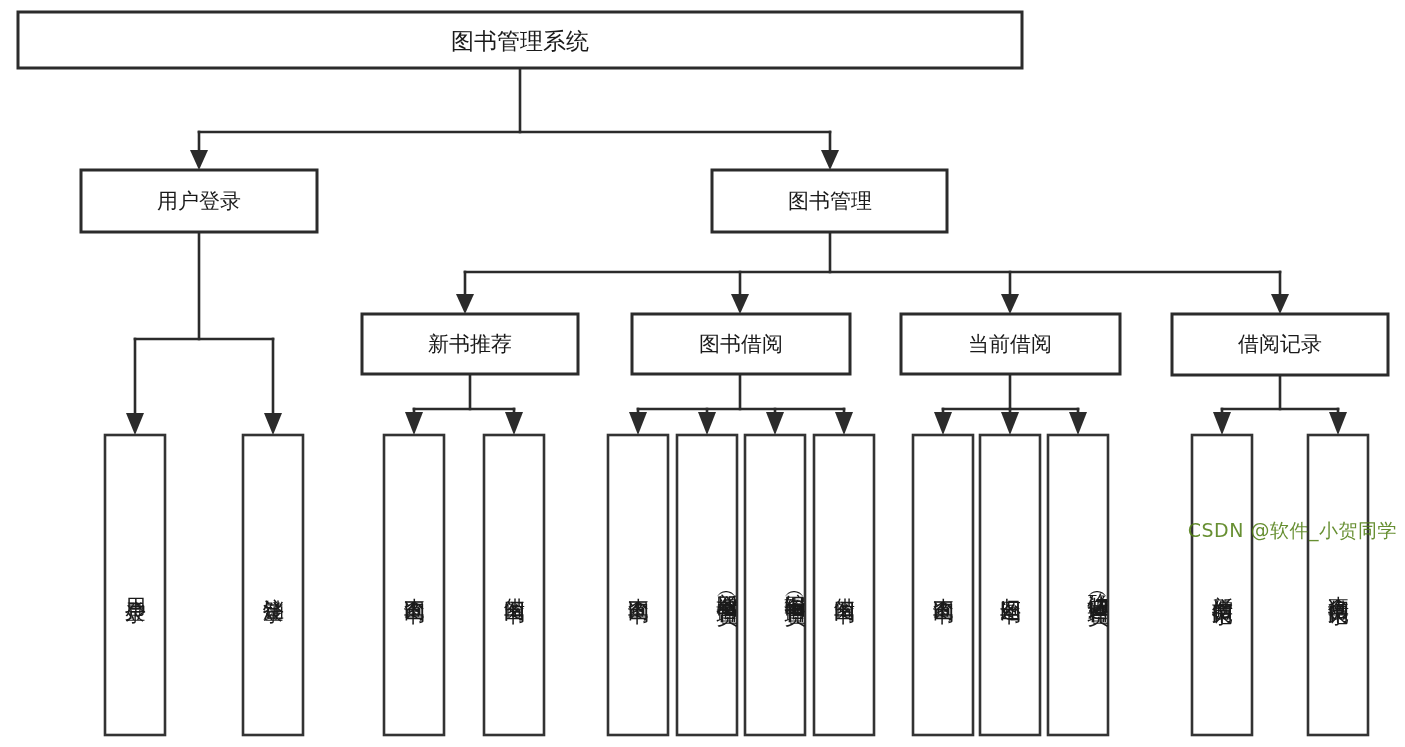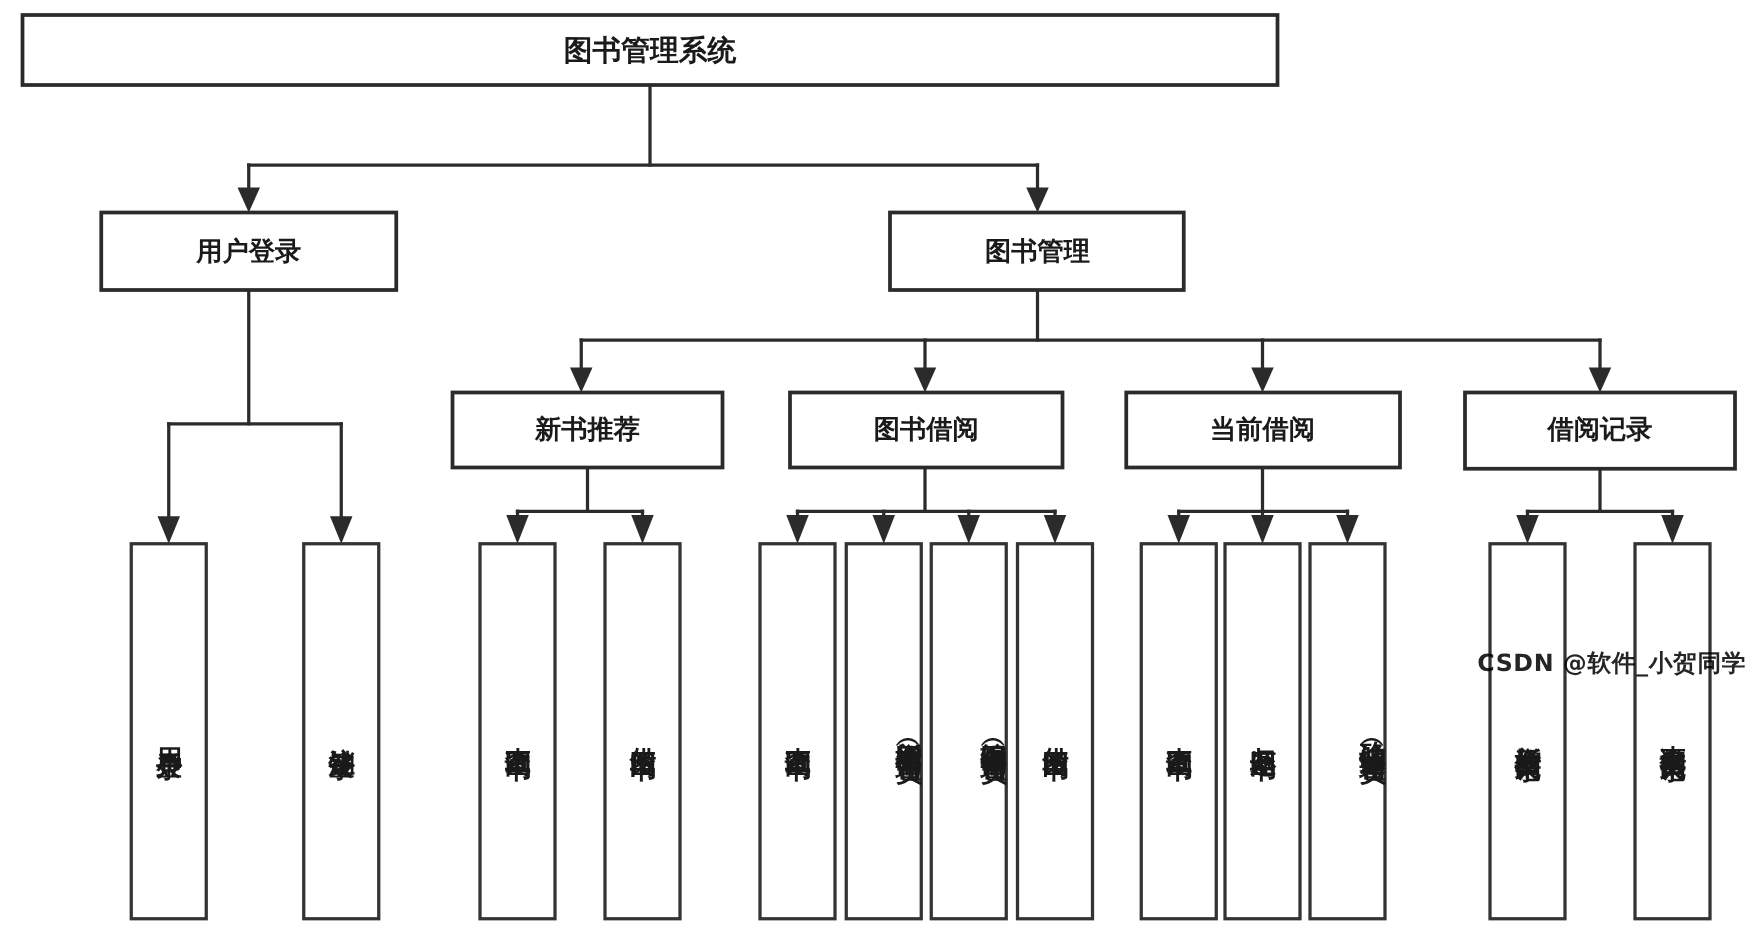--- a/index.html
+++ b/index.html
@@ -12,21 +12,20 @@
     width: 1405px;
     height: 747px;
     overflow: hidden;
     font-family: "DejaVu Sans", "Liberation Sans", sans-serif;
   }
   #diagram-root {
     position: relative;
     width: 1405px;
     height: 550px;
     background: #ffffff;
-    font-weight: bold;
   }
   svg#flowchart {
     display: block;
     width: 1405px;
     height: 747px;
   }
   .node-box {
     fill: #ffffff;
     stroke: #2b2b2b;
     stroke-width: 3;
@@ -69,21 +68,21 @@
     letter-spacing: 2px;
     white-space: nowrap;
     pointer-events: none;
   }
   .watermark {
     position: absolute;
     right: 8px;
     bottom: 6px;
     font-family: "DejaVu Sans", "Liberation Sans", sans-serif;
     font-size: 19px;
-    color: #000000;
+    color: #4d7c0f;
     opacity: 0.85;
     white-space: nowrap;
     letter-spacing: 0.5px;
     text-align: right;
   }
 </style>
 </head>
 <body>
 
 <div id="diagram-root">

